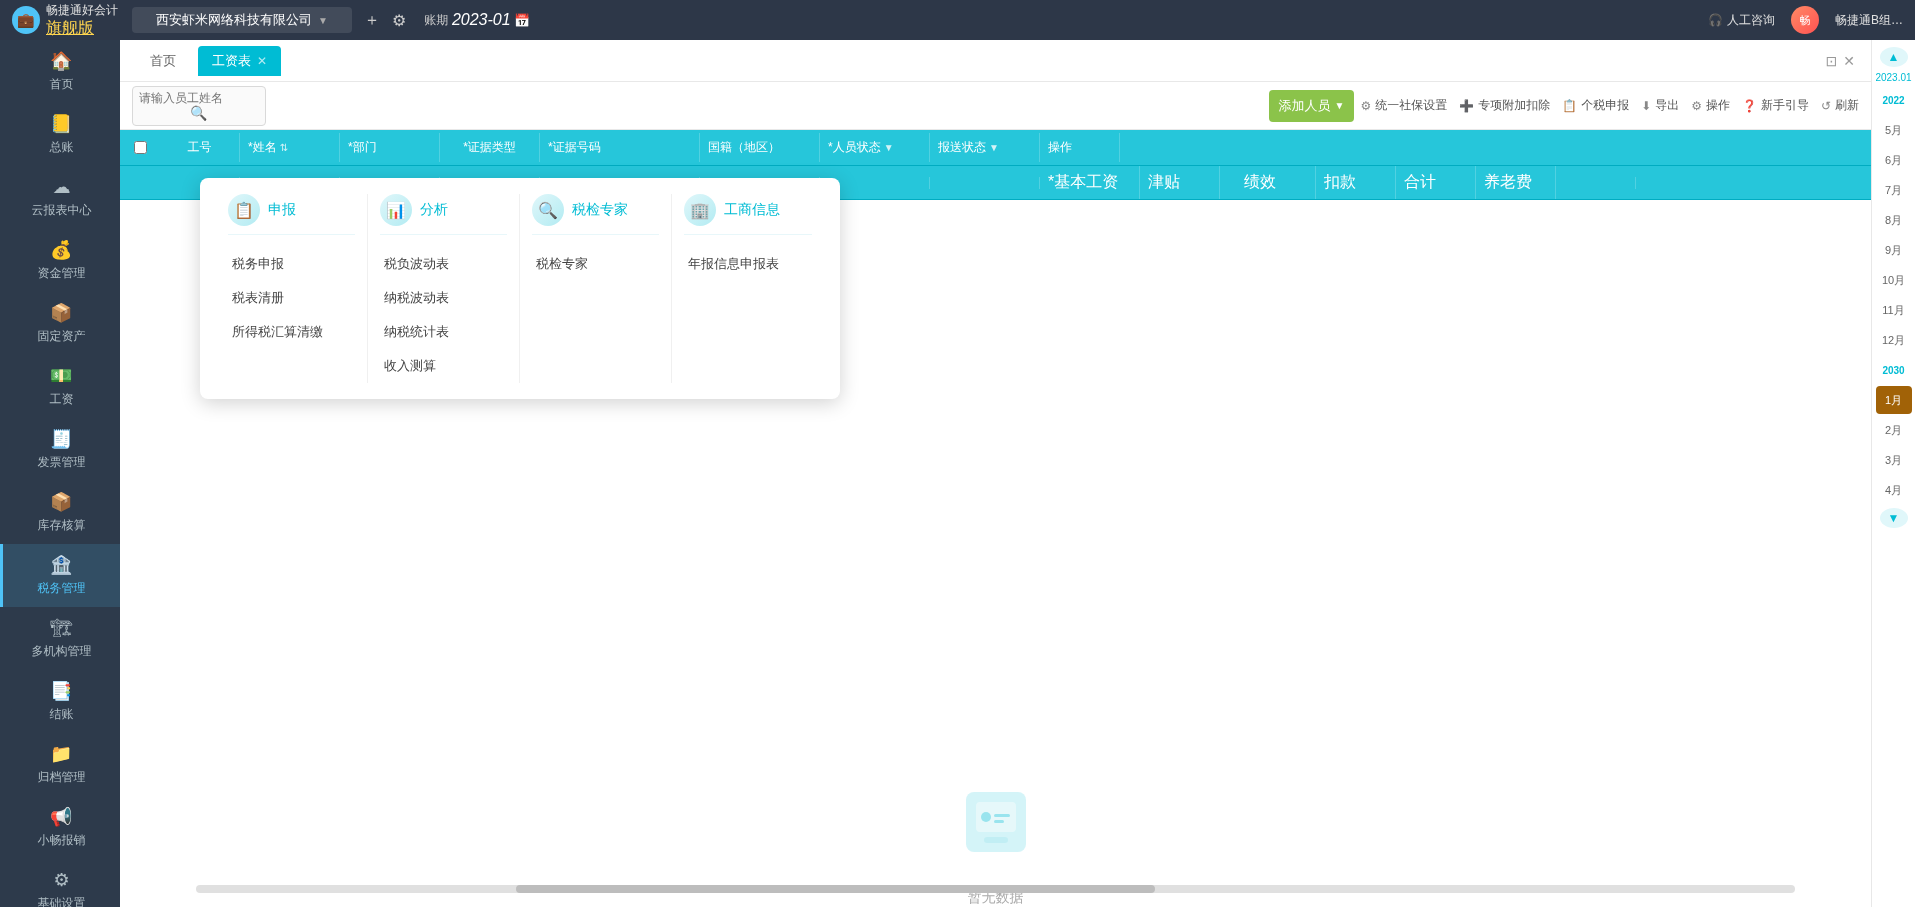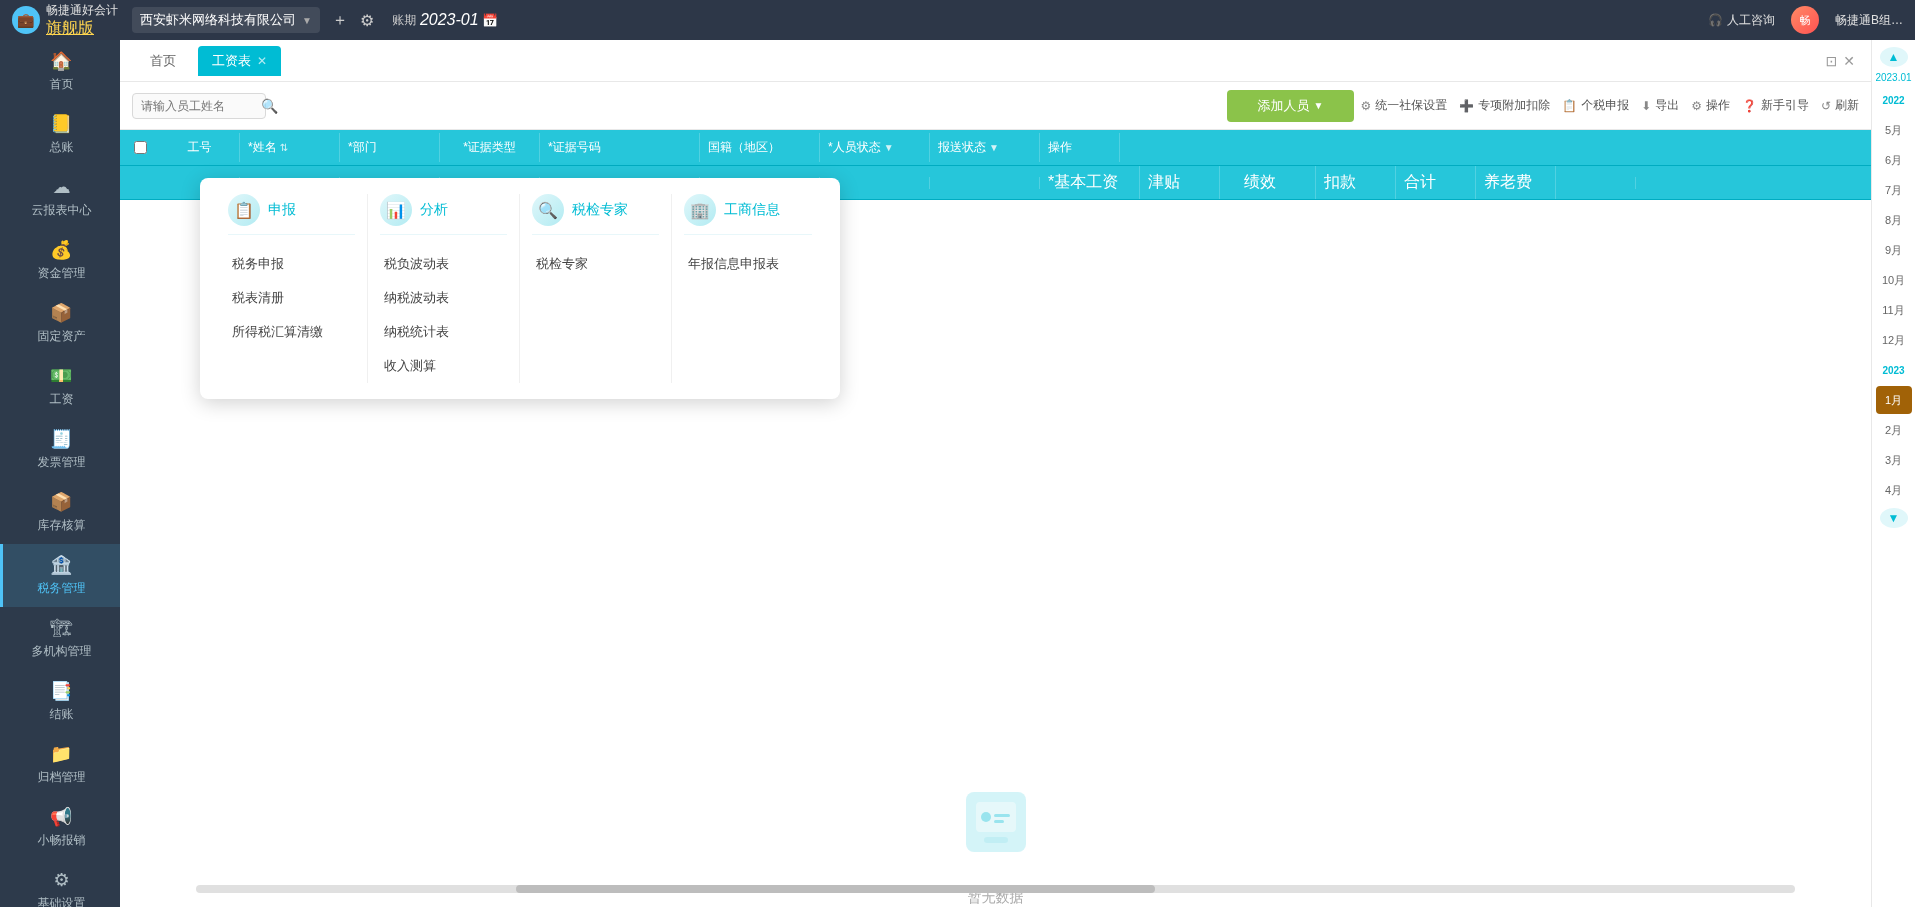--- a/index.html
+++ b/index.html
@@ -28,21 +28,21 @@
       border-radius: 50%;
       display: flex; align-items: center; justify-content: center;
       font-size: 14px; color: #fff;
     }
     .logo-text { font-size: 12px; color: #e0e0e0; line-height: 1.2; }
     .logo-text .sub { font-size: 16px; color: #ffd54f; text-decoration: underline; }
     .company-selector {
       display: flex; align-items: center; gap: 6px;
       background: rgba(255,255,255,0.1);
       border-radius: 4px;
-      padding: 4px 8px;
+      padding: 4px 24px;
       cursor: pointer;
       color: #fff;
       font-size: 13px;
     }
     .company-selector .arrow { font-size: 10px; color: #aaa; }
     .top-bar-actions {
       display: flex; align-items: center; gap: 12px;
       margin-left: 12px;
     }
     .top-bar-actions .icon-btn {
@@ -146,32 +146,33 @@
       gap: 6px;
       border-bottom: 1px solid #e8e8e8;
     }
     .search-input-wrap {
       display: flex; align-items: center;
       border: 1px solid #d9d9d9;
       border-radius: 4px;
       padding: 4px 8px;
       background: #fafafa;
       width: 134px;
+      flex-direction: column;
     }
     .search-input-wrap input {
       border: none; outline: none; background: transparent;
       font-size: 12px; color: #333; width: 120px;
     }
     .search-icon-btn { color: #aaa; cursor: pointer; font-size: 14px; }
     .add-btn {
       background: #8bc34a;
       color: #fff;
       border: none;
       border-radius: 4px;
-      padding: 7px 31px;
+      padding: 7px 10px;
       font-size: 13px;
       cursor: pointer;
       display: flex; align-items: center; gap: 4px;
       margin-left: auto;
     }
     .add-btn .dropdown-arrow { font-size: 10px; }
     .toolbar-actions {
       display: flex; align-items: center; gap: 12px;
     }
     .toolbar-action-btn {
@@ -654,21 +655,21 @@
     <div style="font-size:10px;color:#00bcd4;writing-mode:horizontal-tb;padding:2px 0;">2023.01</div>
     <div class="cal-month year-marker">2022</div>
     <div class="cal-month">5月</div>
     <div class="cal-month">6月</div>
     <div class="cal-month">7月</div>
     <div class="cal-month">8月</div>
     <div class="cal-month">9月</div>
     <div class="cal-month">10月</div>
     <div class="cal-month">11月</div>
     <div class="cal-month">12月</div>
-    <div class="cal-month year-marker">2023</div>
+    <div class="cal-month year-marker">2030</div>
     <div class="cal-month active">1月</div>
     <div class="cal-month">2月</div>
     <div class="cal-month">3月</div>
     <div class="cal-month">4月</div>
     <div class="cal-nav">▼</div>
   </div>
 
 </div>
 
 </body></html>

